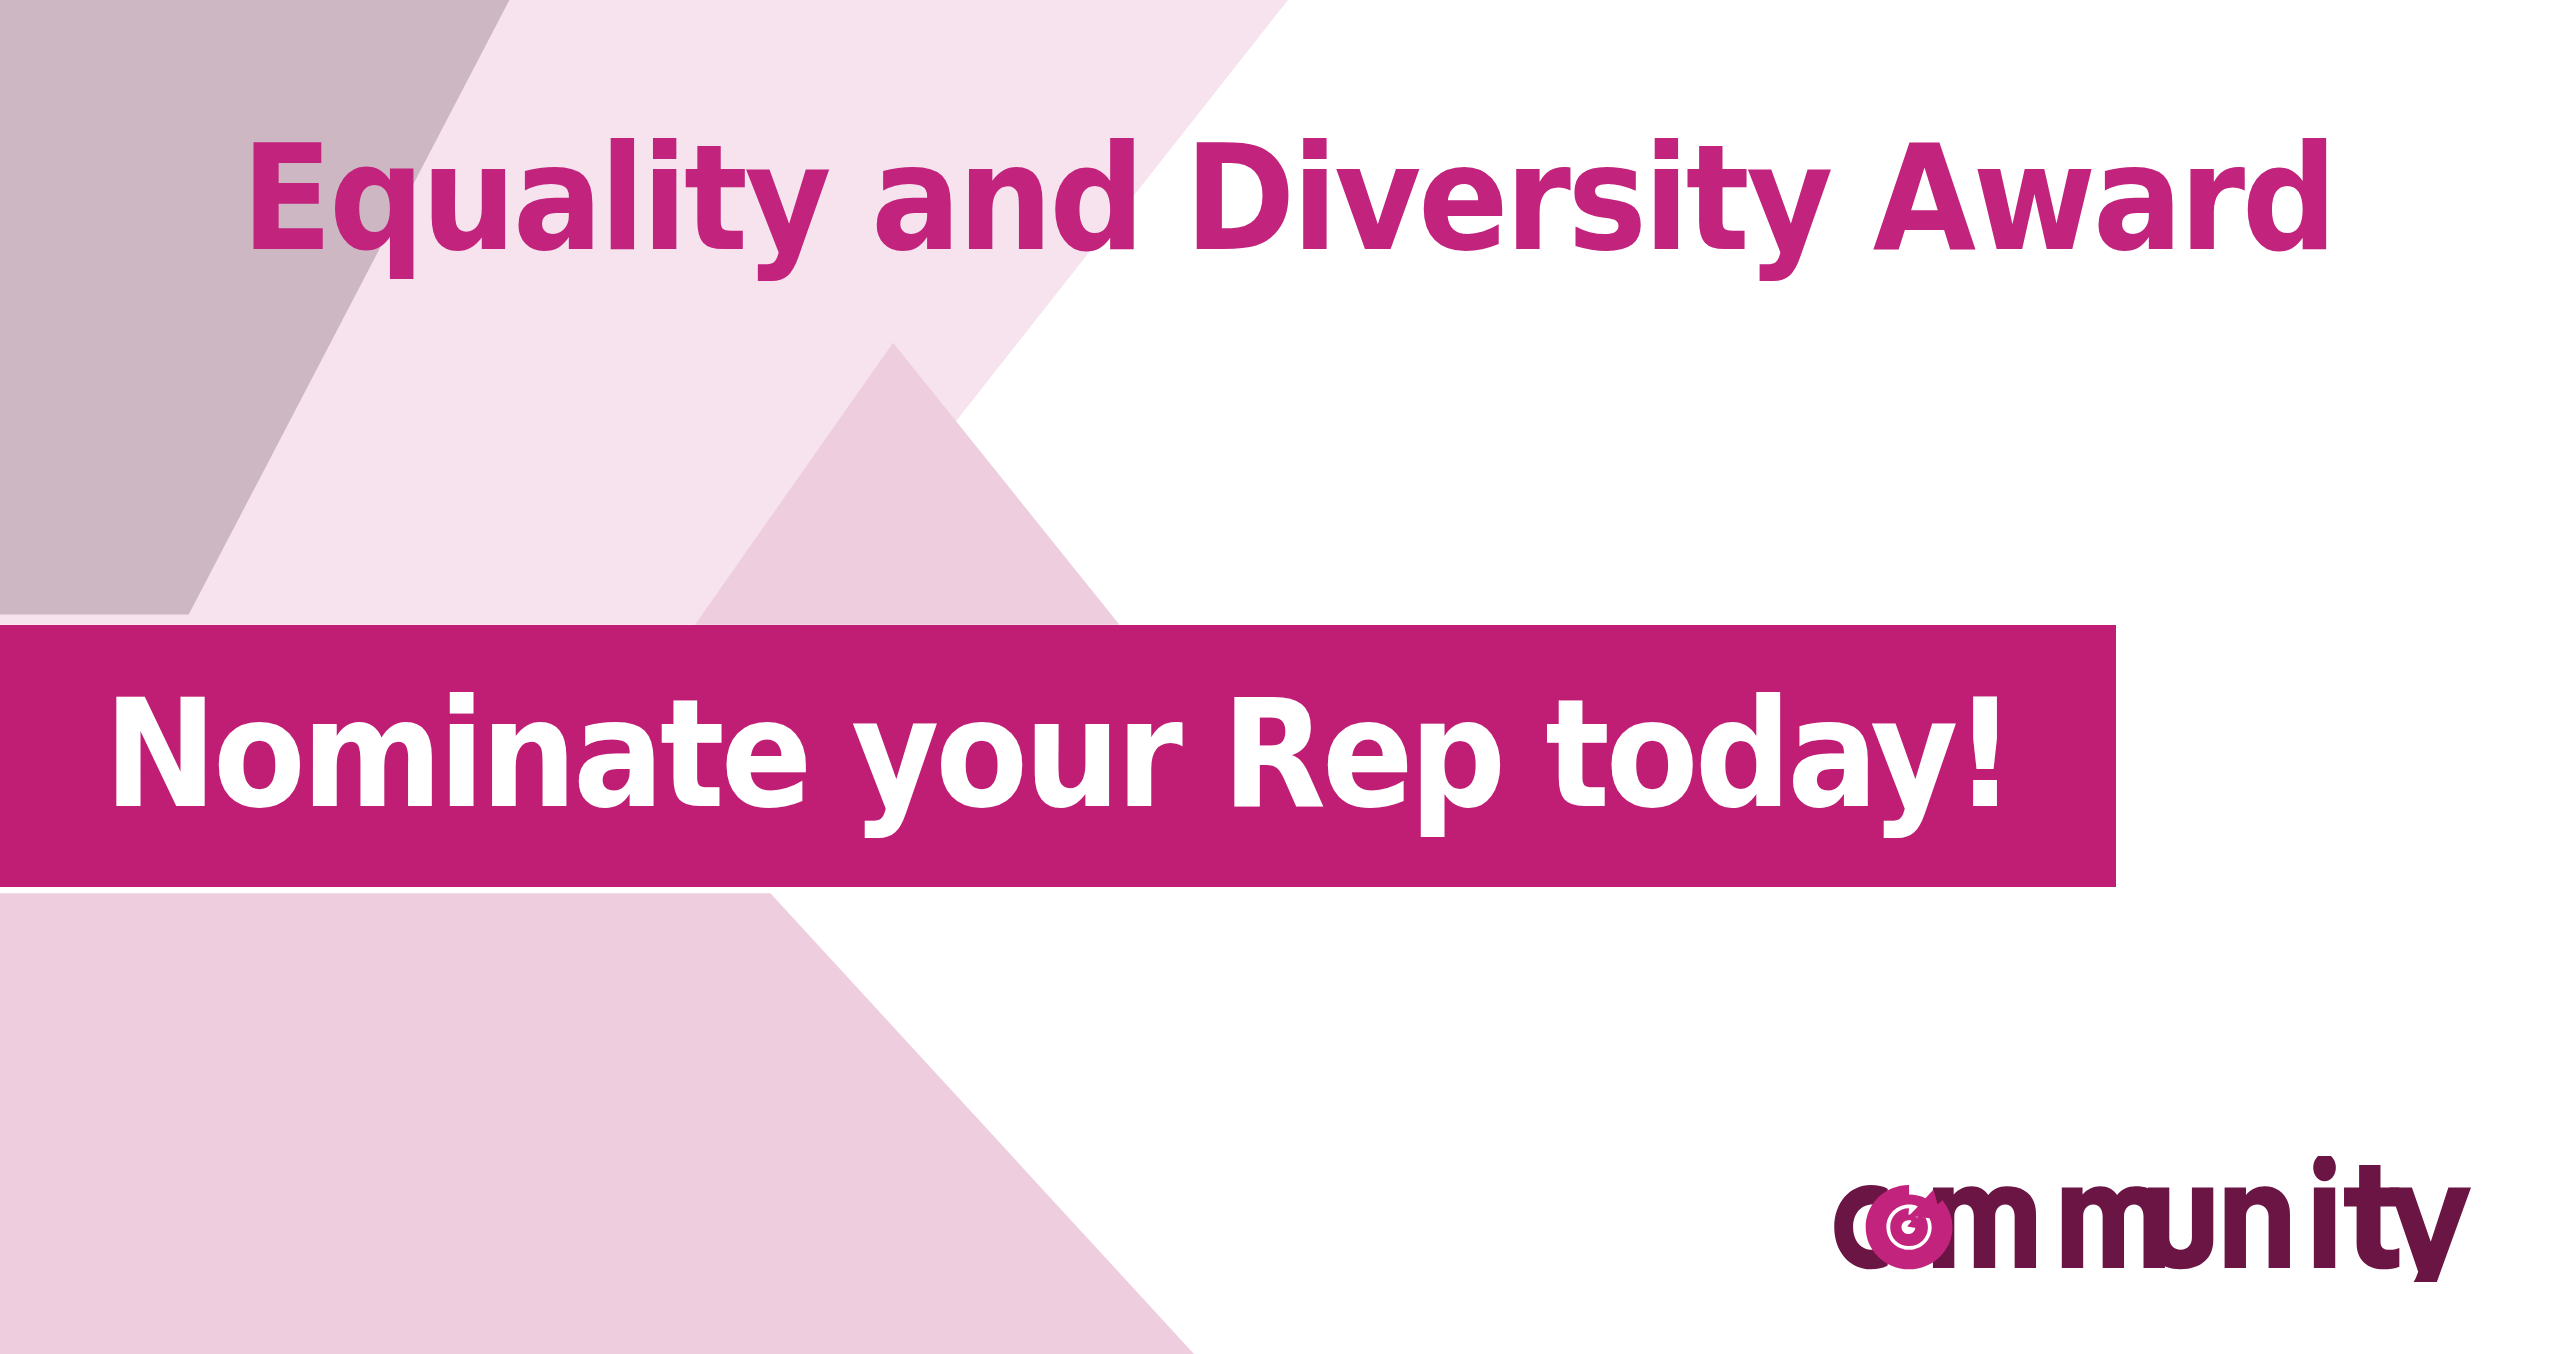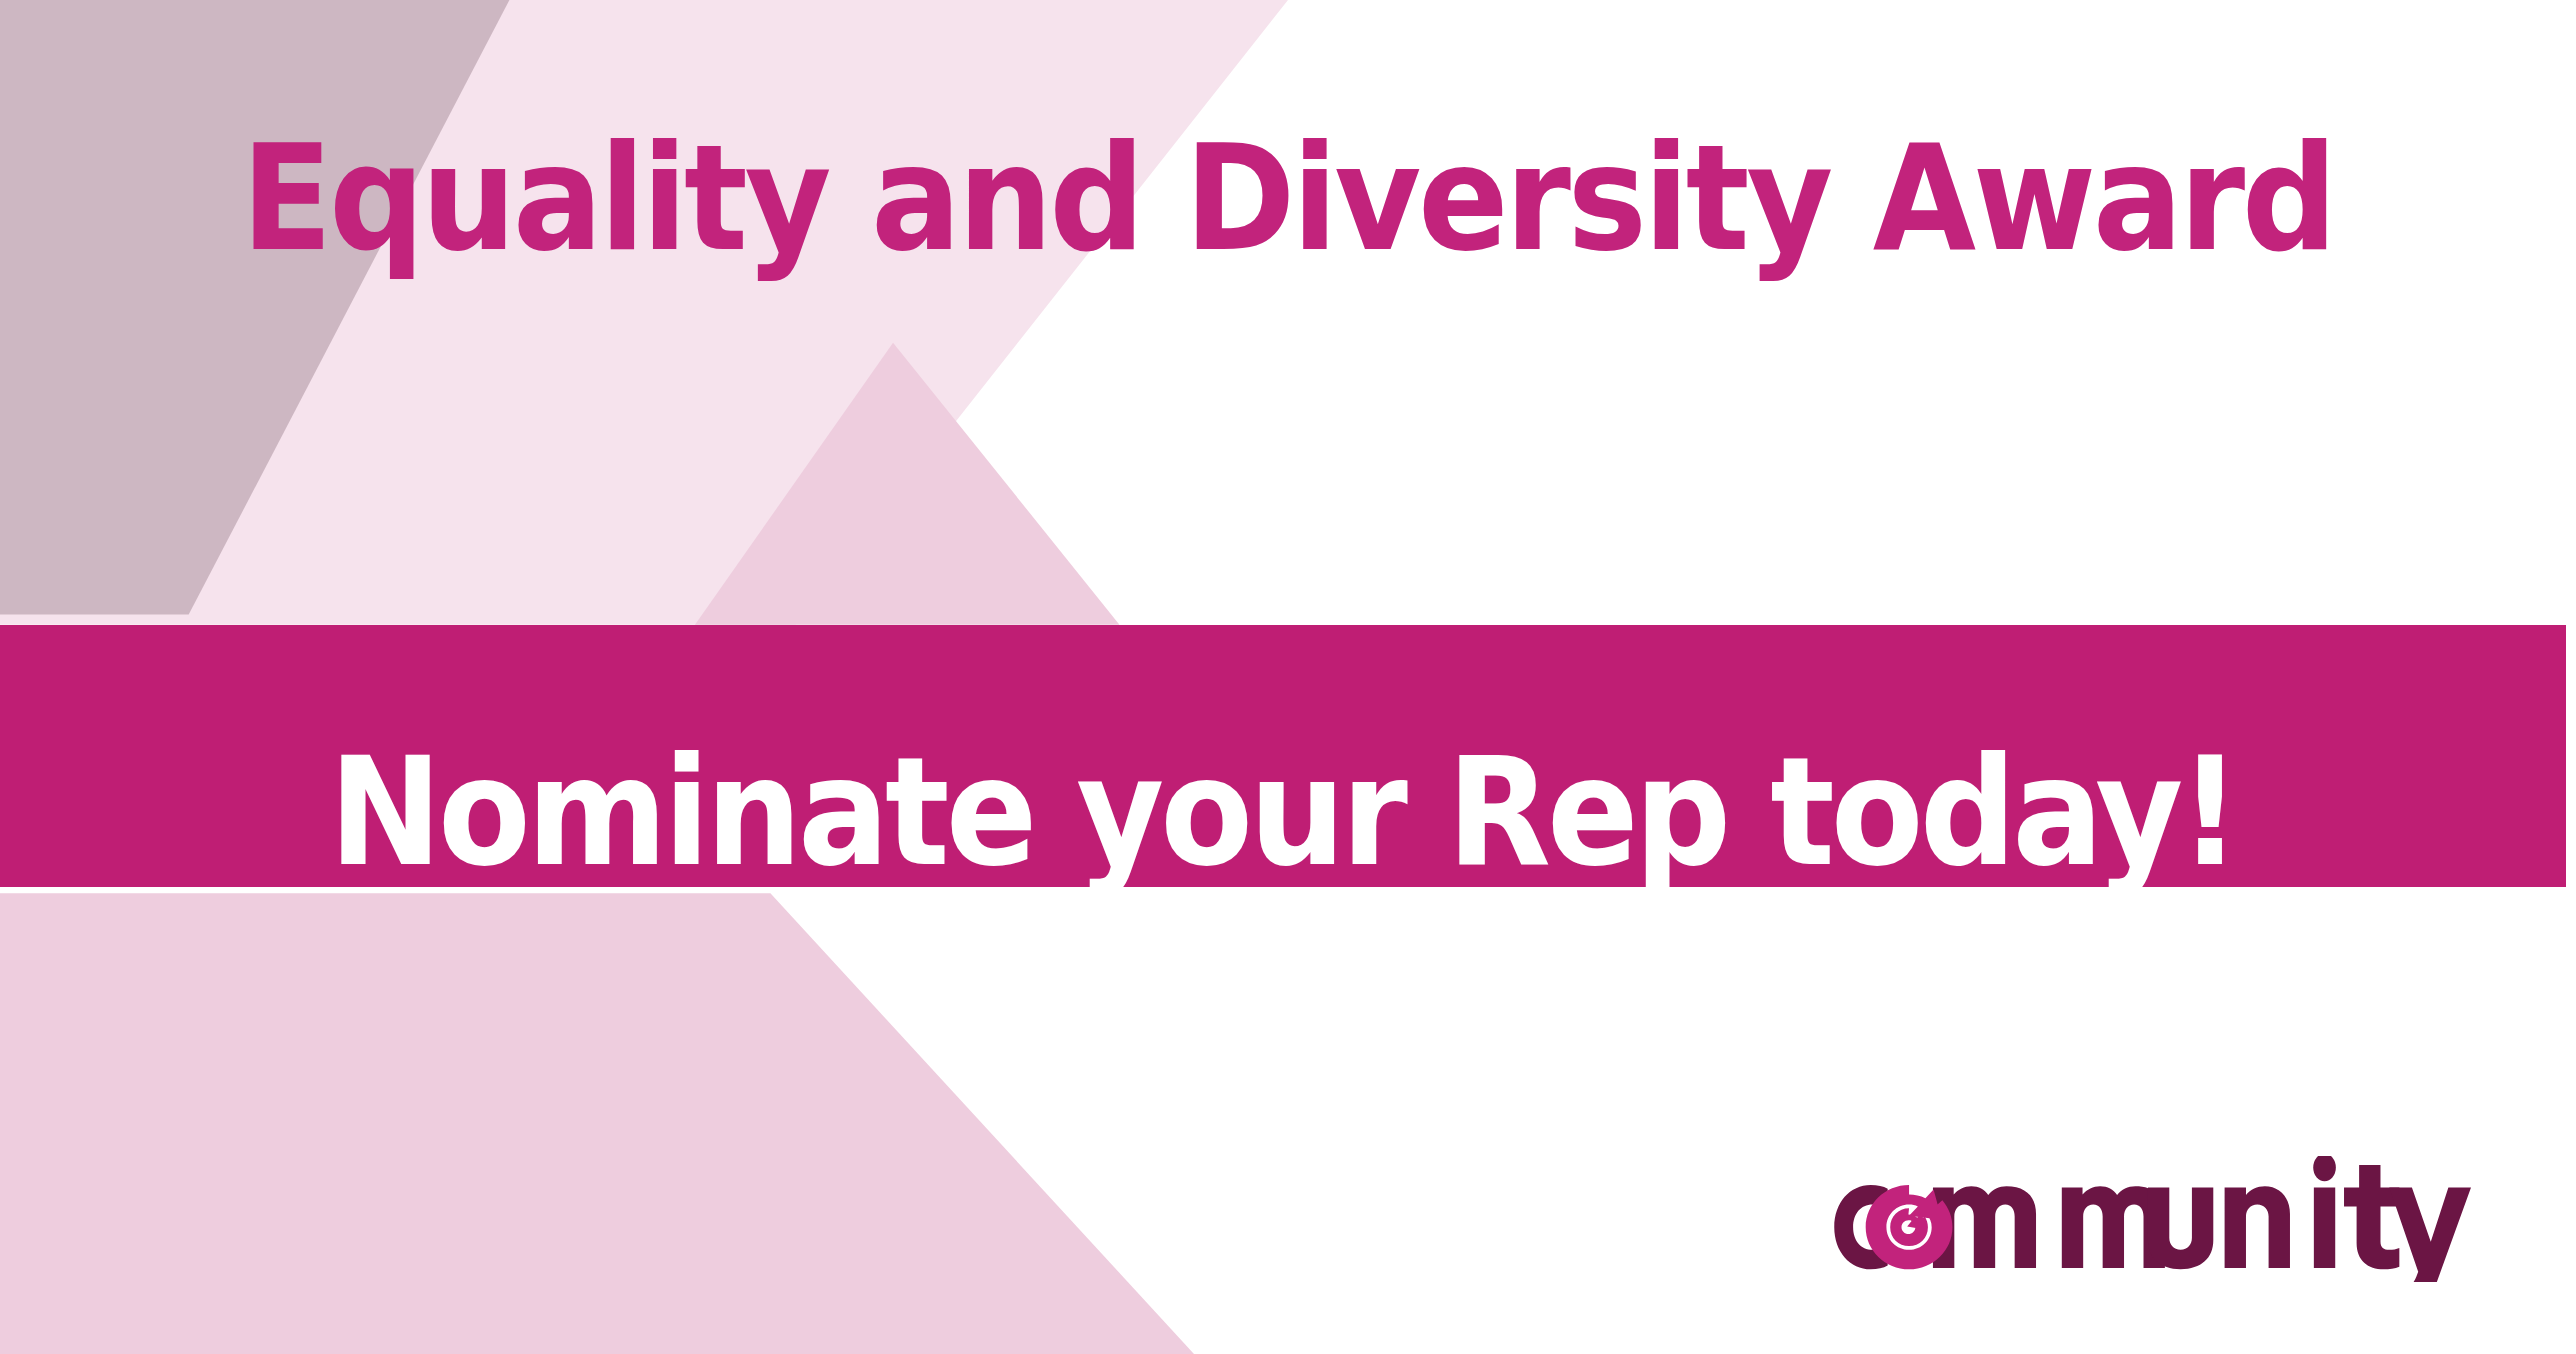--- a/index.html
+++ b/index.html
@@ -52,25 +52,25 @@
     white-space: nowrap;
     transform: scaleX(0.915);
     transform-origin: center center;
   }
 
   
   .cta-band {
     position: absolute;
     left: 0;
     top: 625px;
-    width: 2566px;
+    width: 2116px;
     height: 262px;
     background: #BF1E74;
     display: flex;
-    align-items: flex-end;
+    align-items: center;
     justify-content: center;
     z-index: 6;
   }
   .cta-text {
     font-family: "DejaVu Sans", sans-serif;
     font-size: 150px;
     font-weight: 700;
     line-height: 1;
     letter-spacing: -4.4px;
     color: #ffffff;

